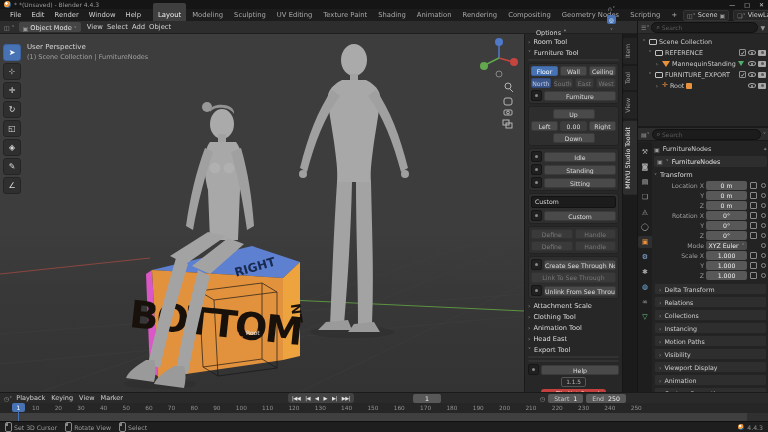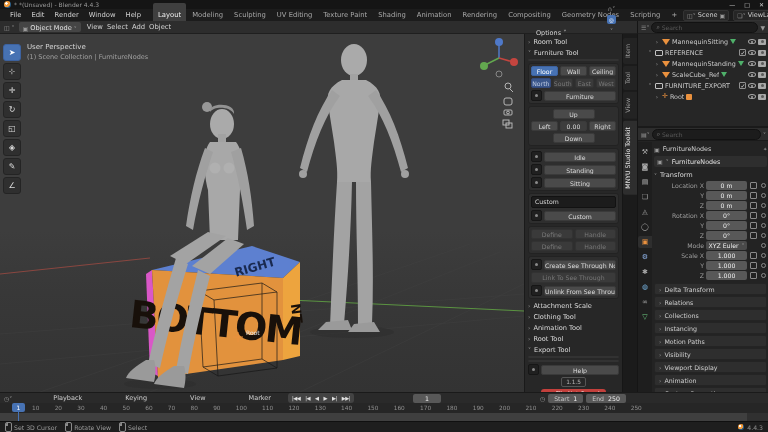--- a/index.html
+++ b/index.html
@@ -96,21 +96,21 @@
   .phdr{display:flex;align-items:center;gap:3px;height:10px;color:#dadada;font-size:6.6px;margin-top:3px;flex:none;}
   .prow{display:grid;grid-template-columns:50px 1fr 9px 7px;align-items:center;gap:2px;height:10px;flex:none;}
   .plabel{text-align:right;color:#9f9f9f;font-size:6.2px;white-space:nowrap;}
   .pfield{background:#585858;border-radius:2px;height:9px;line-height:9px;text-align:center;color:#eee;font-size:6.2px;overflow:hidden;}
   .pfield.drop{display:flex;align-items:center;justify-content:center;gap:3px;background:#4a4a4a;}
   .plock{width:5px;height:5px;border:1px solid #8a8a8a;border-radius:1px;justify-self:center;}
   .pdot{width:3px;height:3px;border:1px solid #8a8a8a;border-radius:50%;justify-self:center;}
   .psec{display:flex;align-items:center;gap:3px;height:10px;background:#2e2e2e;border:1px solid #242424;color:#cfcfcf;font-size:6.3px;padding:0 4px;margin-top:1px;border-radius:2px;flex:none;}
   
   #tl-header{left:0;top:392px;width:768px;height:11px;background:#2a2a2a;border-top:1px solid #1a1a1a;display:flex;align-items:center;gap:4px;padding:0 4px;box-sizing:border-box;}
-  .tl-menu{color:#cfcfcf;font-size:6.5px;margin-left:37px;}
+  .tl-menu{color:#cfcfcf;font-size:6.5px;}
   #transport{position:absolute;left:288px;top:393px;display:flex;gap:1px;background:#434343;border-radius:3px;padding:1px 2px;}
   .tp-btn{font-size:5.2px;color:#e0e0e0;padding:1px 2px;letter-spacing:-0.5px;}
   #tl-fields{position:absolute;left:413px;top:393.5px;display:flex;gap:3px;align-items:center;}
   .tl-field{background:#585858;border-radius:2px;height:9px;line-height:9px;padding:0 6px;color:#f0f0f0;font-size:6.2px;display:flex;gap:4px;align-items:center;}
   .tl-field .dim{color:#c9c9c9;}
   #ruler{left:0;top:403px;width:768px;height:10px;background:#262626;}
   #ticks{position:absolute;left:32px;top:0;width:610px;height:10px;display:flex;justify-content:space-between;align-items:center;}
   #ticks span{color:#8f8f8f;font-size:5.8px;}
   #band{left:0;top:413px;width:747px;height:8px;background:#3f3f3f;}
   #band-end{left:747px;top:413px;width:21px;height:8px;background:#303030;}
@@ -415,21 +415,21 @@
           <div class="nhdr">
             <span class="chev">›</span>
             <span>Clothing Tool</span>
           </div>
           <div class="nhdr">
             <span class="chev">›</span>
             <span>Animation Tool</span>
           </div>
           <div class="nhdr">
             <span class="chev">›</span>
-            <span>Root Tool</span>
+            <span>Head East</span>
           </div>
         </div>
       <div class="nhdr">
           <span class="chev">˅</span>
           <span>Export Tool</span>
         </div>
       <button class="nbtn disabled">Export</button>
       <button class="nbtn disabled">Open Export Directory</button>
       <div class="nrow">
         <span class="nchk"></span>
@@ -445,51 +445,39 @@
     <div id="ntabs">
 
     <span class="ntab">Item</span>
         <span class="ntab">Tool</span>
         <span class="ntab">View</span>
         <span class="ntab active">MNYU Studio Toolkit</span>
       </div>
 
     <div id="rightcol">
       <div id="outliner">
-        <div class="orow" style="padding-left:16px">
-          <span class="oexp">›</span>
-            <span class="i-arm"></span>
-          <span class="lbl">MannequinSitting</span>
-            <span class="i-node"></span>
+        <div class="orow" style="padding-left:3px">
+          <span class="oexp">˅</span>
+            <span class="i-coll"></span>
+          <span class="lbl">Scene Collection</span>
             <span class="sp"></span>
-          <span class="i-eye"></span>
-            <span class="i-cam"></span>
         </div>
         <div class="orow" style="padding-left:9px">
           <span class="oexp">˅</span>
             <span class="i-coll"></span>
           <span class="lbl">REFERENCE</span>
             <span class="sp"></span>
           <span class="i-chkbox"></span>
             <span class="i-eye"></span>
             <span class="i-cam"></span>
         </div>
         <div class="orow" style="padding-left:16px">
           <span class="oexp">›</span>
             <span class="i-arm"></span>
           <span class="lbl">MannequinStanding</span>
-            <span class="i-node"></span>
-            <span class="sp"></span>
-          <span class="i-eye"></span>
-            <span class="i-cam"></span>
-        </div>
-        <div class="orow" style="padding-left:16px">
-          <span class="oexp">›</span>
-            <span class="i-arm"></span>
-          <span class="lbl">ScaleCube_Ref</span>
             <span class="i-node"></span>
             <span class="sp"></span>
           <span class="i-eye"></span>
             <span class="i-cam"></span>
         </div>
         <div class="orow" style="padding-left:9px">
           <span class="oexp">˅</span>
             <span class="i-coll"></span>
           <span class="lbl">FURNITURE_EXPORT</span>
             <span class="sp"></span>

